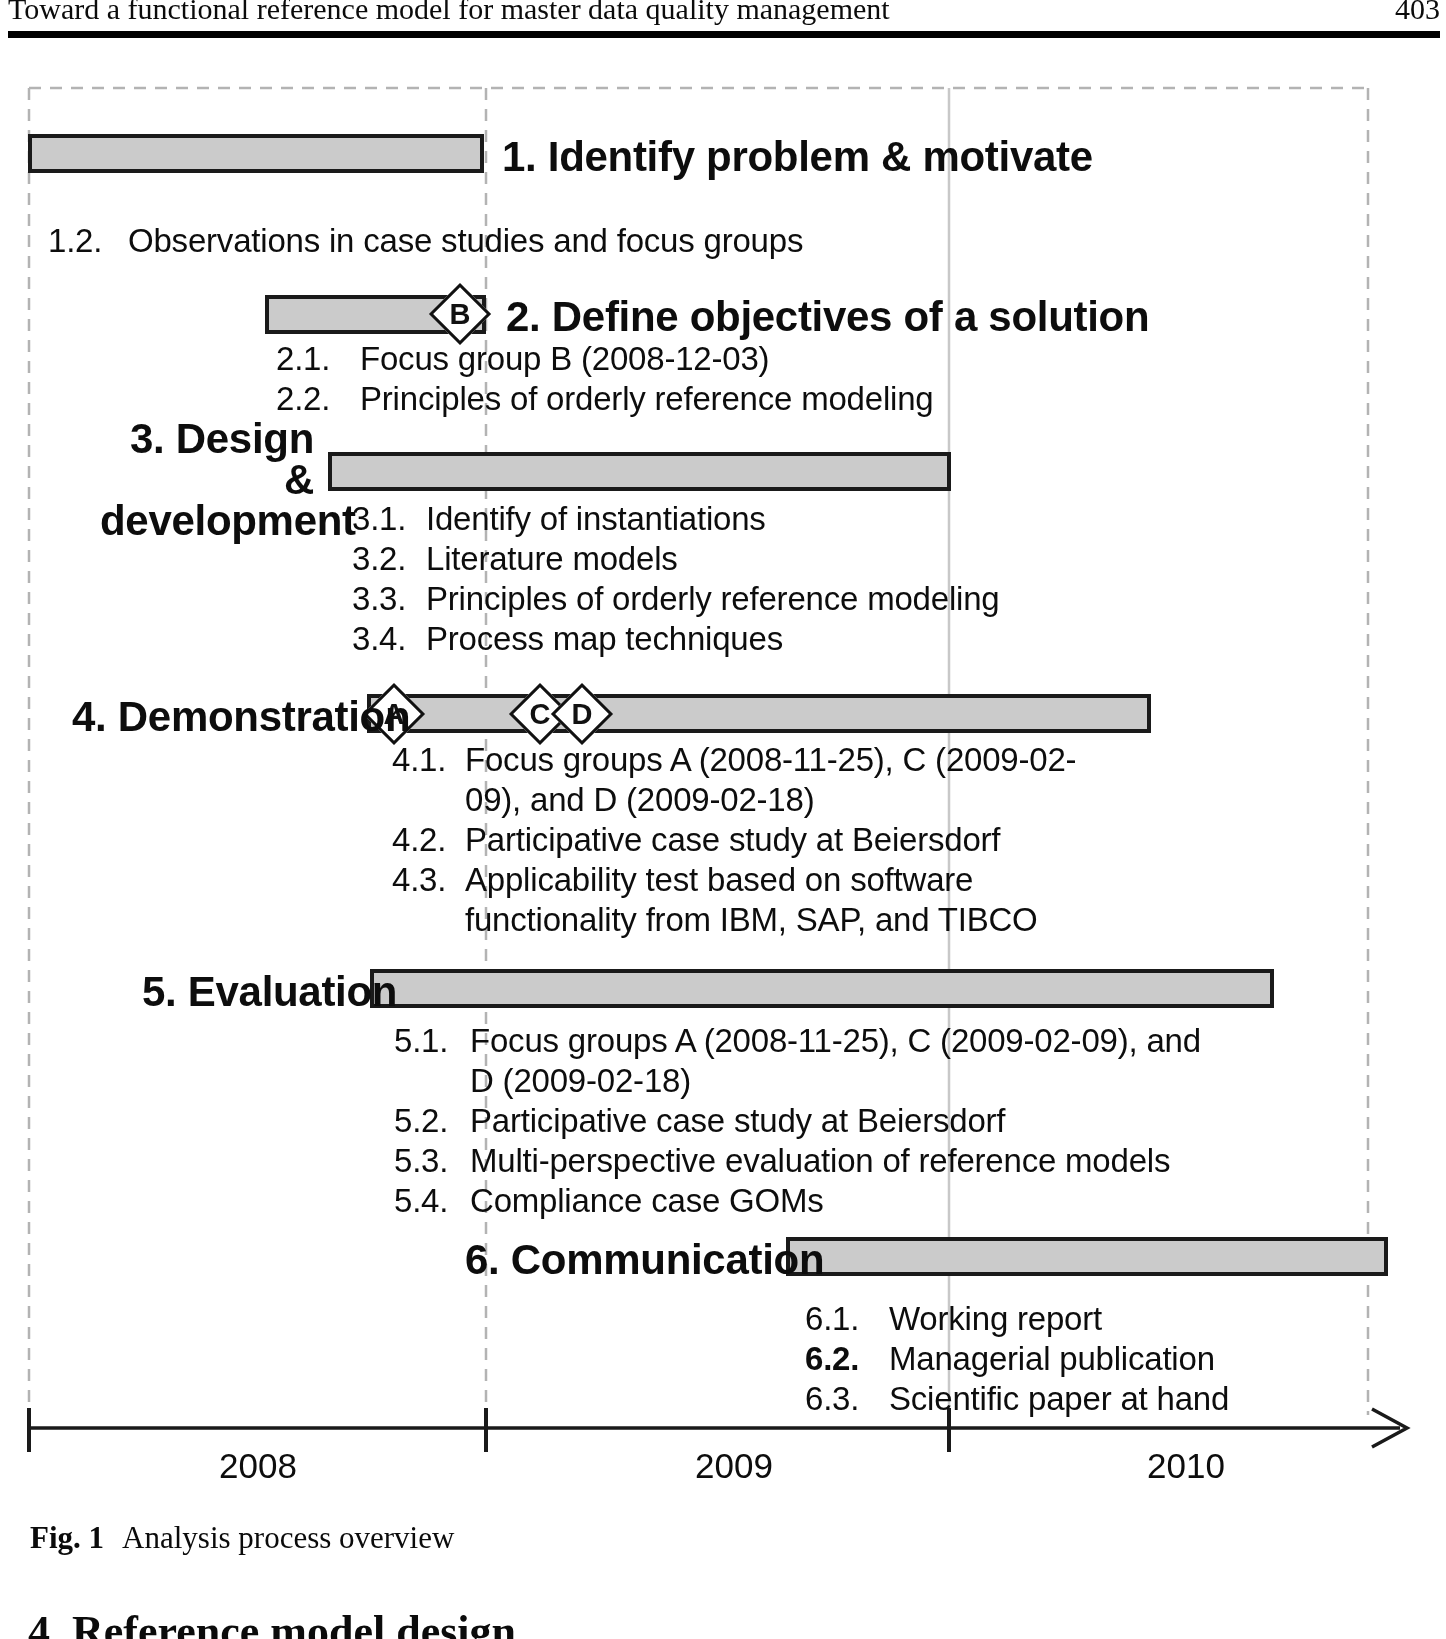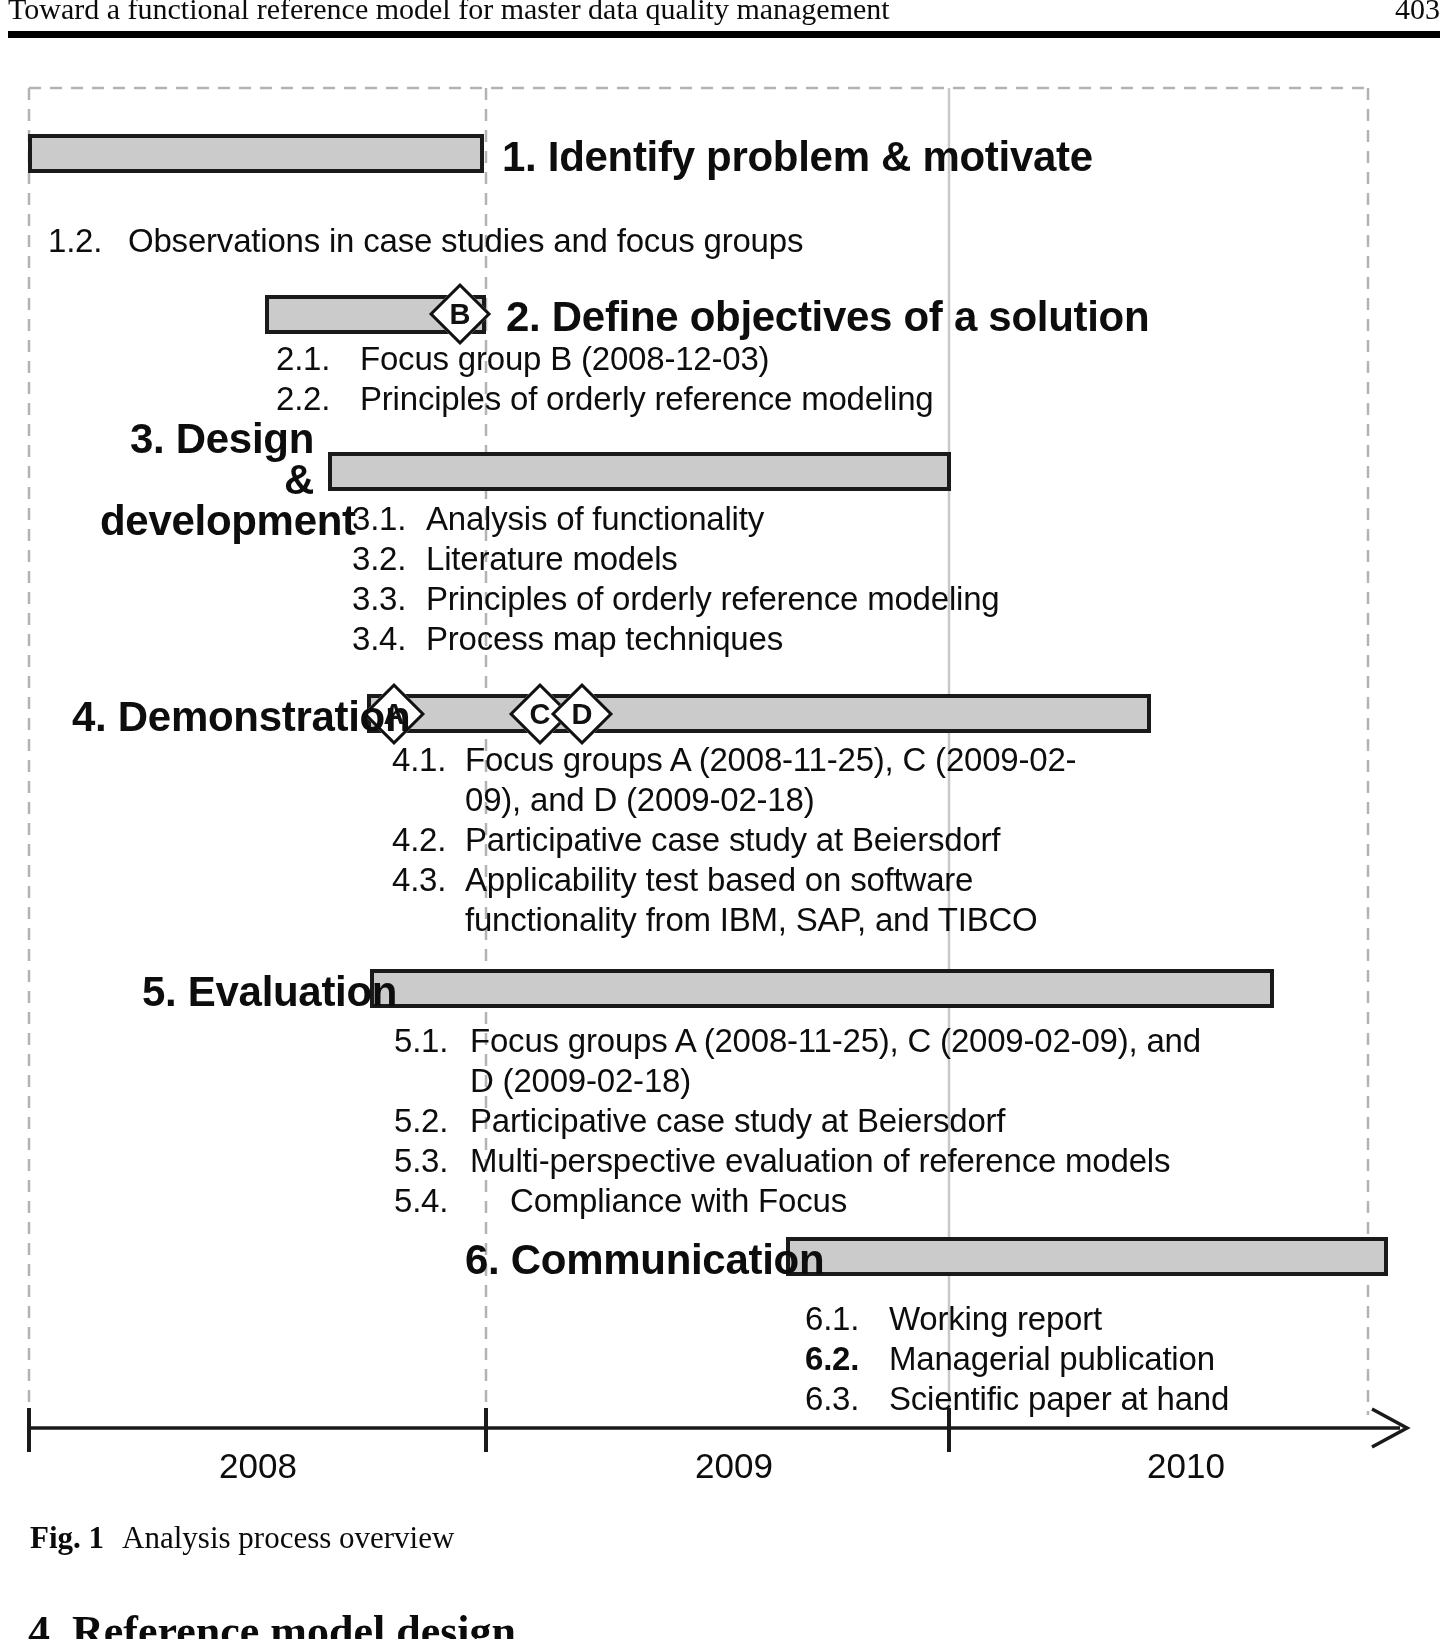--- a/index.html
+++ b/index.html
@@ -117,21 +117,21 @@
     <span class="num" style="width:84px;">2.1.</span>
     <span class="txt">Focus group B (2008-12-03)</span>
   </div>
   <div class="item" style="left:276px;top:379px;">
     <span class="num" style="width:84px;">2.2.</span>
     <span class="txt">Principles of orderly reference modeling</span>
   </div>
 
   <div class="item" style="left:352px;top:499px;">
     <span class="num" style="width:74px;">3.1.</span>
-    <span class="txt">Analysis of functionality</span>
+    <span class="txt">Identify of instantiations</span>
   </div>
   <div class="item" style="left:352px;top:539px;">
     <span class="num" style="width:74px;">3.2.</span>
     <span class="txt">Literature models</span>
   </div>
   <div class="item" style="left:352px;top:579px;">
     <span class="num" style="width:74px;">3.3.</span>
     <span class="txt">Principles of orderly reference modeling</span>
   </div>
   <div class="item" style="left:352px;top:619px;">
@@ -160,23 +160,23 @@
 D (2009-02-18)</span>
   </div>
   <div class="item" style="left:394px;top:1101px;">
     <span class="num" style="width:76px;">5.2.</span>
     <span class="txt">Participative case study at Beiersdorf</span>
   </div>
   <div class="item" style="left:394px;top:1141px;">
     <span class="num" style="width:76px;">5.3.</span>
     <span class="txt">Multi-perspective evaluation of reference models</span>
   </div>
-  <div class="item" style="left:394px;top:1181px;gap:40px;">
+  <div class="item" style="left:394px;top:1181px;">
     <span class="num" style="width:76px;">5.4.</span>
-    <span class="txt">Compliance with Focus</span>
+    <span class="txt">Compliance case GOMs</span>
   </div>
 
   <div class="item" style="left:805px;top:1299px;">
     <span class="num" style="width:84px;">6.1.</span>
     <span class="txt">Working report</span>
   </div>
   <div class="item" style="left:805px;top:1339px;">
     <span class="num" style="width:84px;font-weight:bold;">6.2.</span>
     <span class="txt">Managerial publication</span>
   </div>

